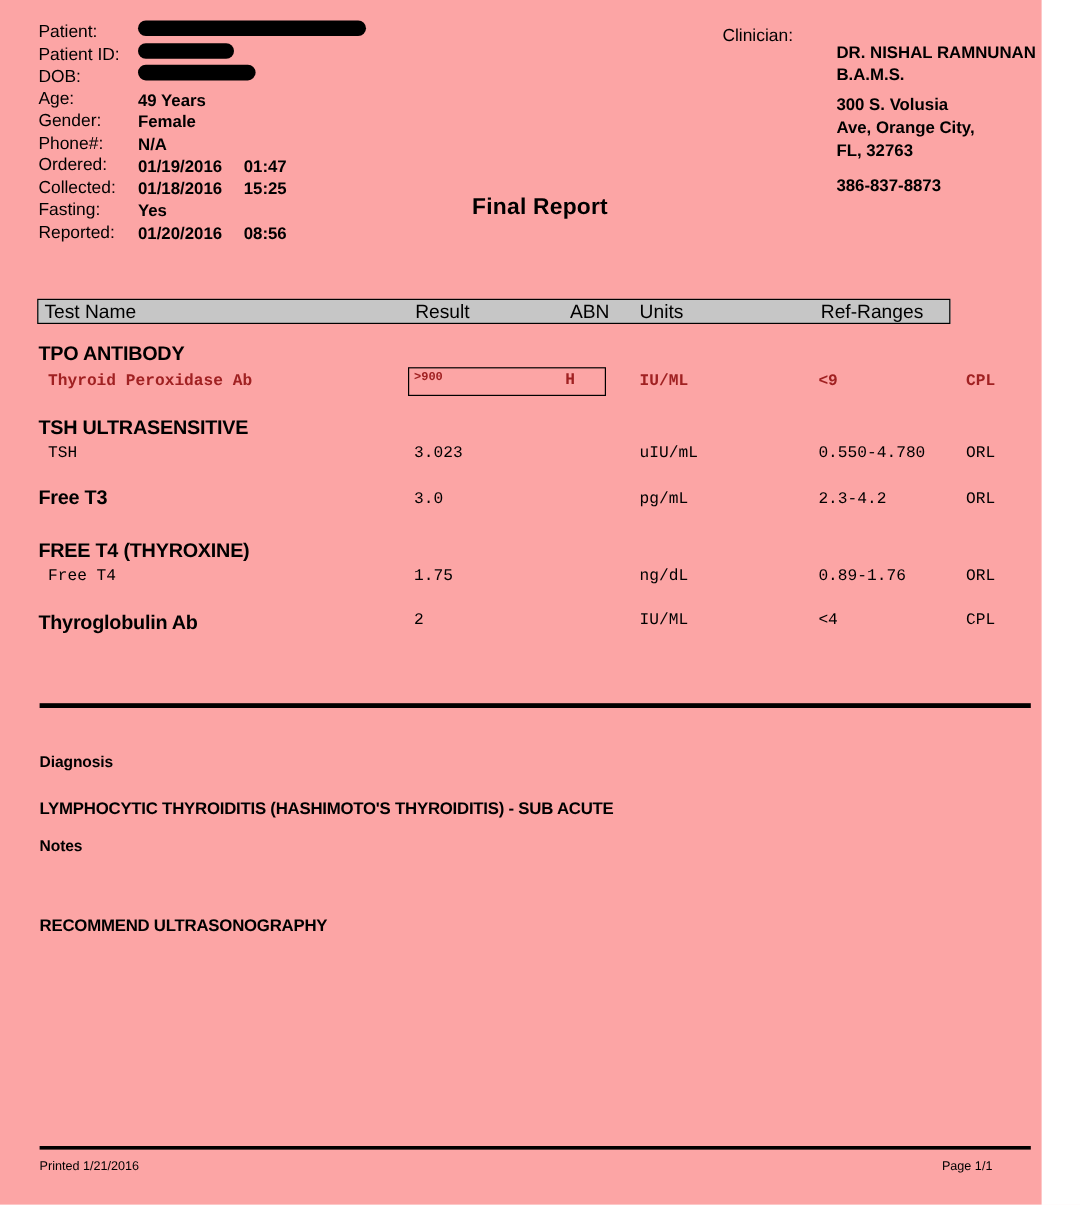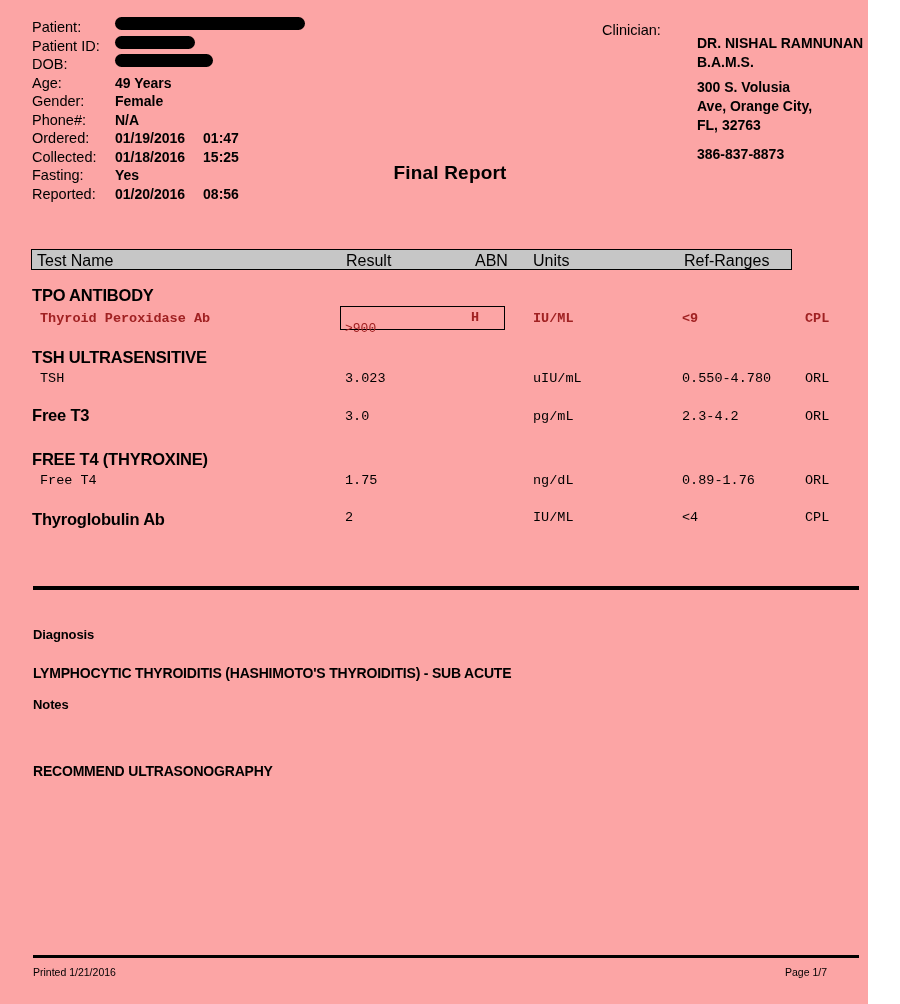--- a/index.html
+++ b/index.html
@@ -171,24 +171,24 @@
     top: -5px;
     width: 165px;
     height: 24px;
     border: 1.5px solid #000000;
     box-sizing: border-box;
     background: transparent;
   }
   .result-box .boxed-value {
     position: absolute;
     left: 4px;
-    top: 14px;
+    top: 3px;
     font-family: "Liberation Mono", "DejaVu Sans Mono", monospace;
-    font-size: 13px;
-    font-weight: normal;
+    font-size: 10px;
+    font-weight: bold;
     color: #a02122;
   }
   .result-box .boxed-flag {
     position: absolute;
     left: 130px;
     top: 3px;
     font-family: "Liberation Mono", "DejaVu Sans Mono", monospace;
     font-size: 13.5px;
     font-weight: bold;
     color: #a02122;
@@ -362,15 +362,15 @@
   <div class="rule-thick" style="top:586px;"></div>
 
   <div class="section-label" style="top:627px;">Diagnosis</div>
   <div class="section-text" style="top:665px;">LYMPHOCYTIC THYROIDITIS (HASHIMOTO'S THYROIDITIS) - SUB ACUTE</div>
 
   <div class="section-label" style="top:697px;">Notes</div>
   <div class="section-text" style="top:763px;">RECOMMEND ULTRASONOGRAPHY</div>
 
   <div class="rule-footer"></div>
   <div class="footer-left">Printed 1/21/2016</div>
-  <div class="footer-right">Page 1/7</div>
+  <div class="footer-right">Page 1/1</div>
 
 </div>
 
 </body></html>

